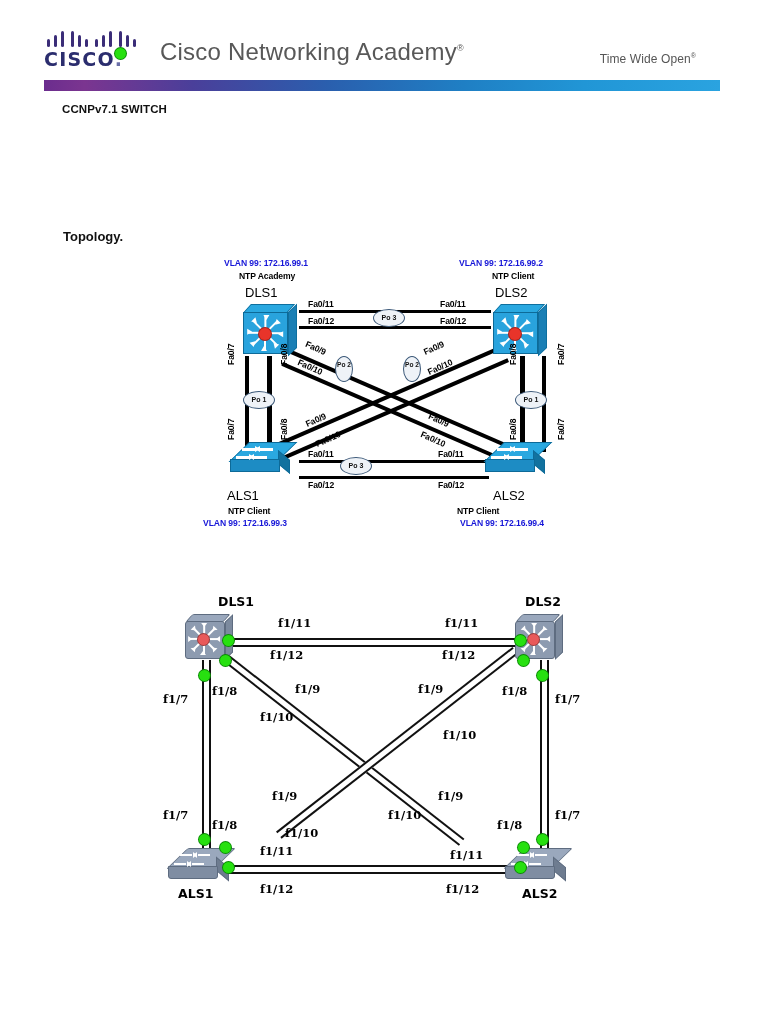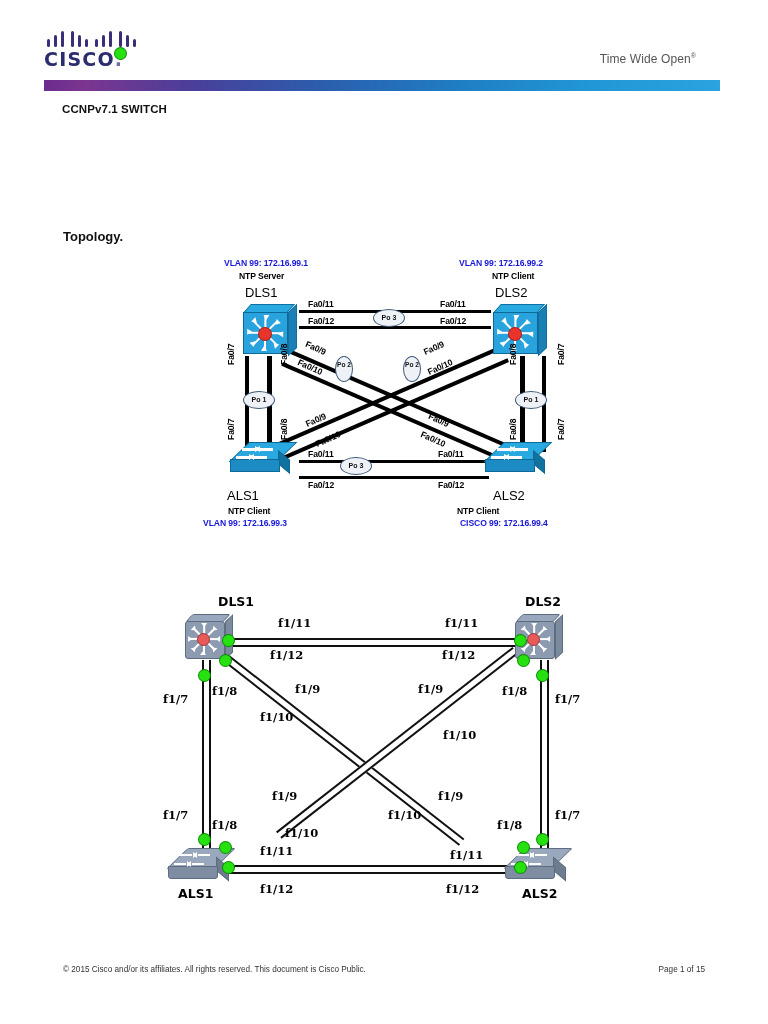--- a/index.html
+++ b/index.html
@@ -140,20 +140,21 @@
           <i style="left:38px;height:8px"></i>
         <i style="left:48px;height:8px"></i>
           <i style="left:55px;height:12px"></i>
         <i style="left:62px;height:16px"></i>
           <i style="left:72px;height:16px"></i>
         <i style="left:79px;height:12px"></i>
           <i style="left:86px;height:8px"></i>
       </div>
       <div class="cisco-word"><span>CISCO</span><span class="dot">.</span></div>
     </div>
+    <div class="acad"><span>Cisco Networking Academy</span><sup>®</sup></div>
     <div class="mwo"><span>Time Wide Open</span><sup>®</sup></div>
     <div class="gradbar"></div>
   </div>
 
   <div class="course">CCNPv7.1 SWITCH</div>
 
   <div class="topo-label">Topology.</div>
 
   <div class="d1">
 
@@ -226,34 +227,34 @@
     </div>
 
     <div class="po" style="left:178px;top:57px;width:30px;height:16px;line-height:16px;font-size:7px;">Po 3</div>
     <div class="po" style="left:145px;top:205px;width:30px;height:16px;line-height:16px;font-size:7px;">Po 3</div>
     <div class="po" style="left:48px;top:139px;width:30px;height:16px;line-height:16px;font-size:7px;">Po 1</div>
     <div class="po" style="left:320px;top:139px;width:30px;height:16px;line-height:16px;font-size:7px;">Po 1</div>
     <div class="po" style="left:140px;top:104px;width:18px;height:26px;font-size:6.6px;line-height:11px;padding-top:2px;box-sizing:border-box;">Po 2</div>
     <div class="po" style="left:208px;top:104px;width:18px;height:26px;font-size:6.6px;line-height:11px;padding-top:2px;box-sizing:border-box;">Po 2</div>
 
     <div class="vlan" style="left:29px;top:6px;">VLAN 99:  172.16.99.1</div>
-    <div class="lbl" style="left:44px;top:19px;">NTP Server</div>
+    <div class="lbl" style="left:44px;top:19px;">NTP Academy</div>
     <div class="dev" style="left:50px;top:33px;">DLS1</div>
 
     <div class="vlan" style="left:264px;top:6px;">VLAN 99:  172.16.99.2</div>
     <div class="lbl" style="left:297px;top:19px;">NTP Client</div>
     <div class="dev" style="left:300px;top:33px;">DLS2</div>
 
     <div class="dev" style="left:32px;top:236px;">ALS1</div>
     <div class="lbl" style="left:33px;top:254px;">NTP Client</div>
     <div class="vlan" style="left:8px;top:266px;">VLAN 99:  172.16.99.3</div>
 
     <div class="dev" style="left:298px;top:236px;">ALS2</div>
     <div class="lbl" style="left:262px;top:254px;">NTP Client</div>
-    <div class="vlan" style="left:265px;top:266px;">CISCO 99:  172.16.99.4</div>
+    <div class="vlan" style="left:265px;top:266px;">VLAN 99:  172.16.99.4</div>
 
     <div class="lbl" style="left:113px;top:47px;">Fa0/11</div>
     <div class="lbl" style="left:113px;top:64px;">Fa0/12</div>
     <div class="lbl" style="left:245px;top:47px;">Fa0/11</div>
     <div class="lbl" style="left:245px;top:64px;">Fa0/12</div>
 
     <div class="lbl" style="left:113px;top:197px;">Fa0/11</div>
     <div class="lbl" style="left:113px;top:228px;">Fa0/12</div>
     <div class="lbl" style="left:243px;top:197px;">Fa0/11</div>
     <div class="lbl" style="left:243px;top:228px;">Fa0/12</div>
@@ -383,18 +384,14 @@
     <div class="lbl" style="left:145px;top:96px;">f1/9</div>
     <div class="lbl" style="left:110px;top:124px;">f1/10</div>
     <div class="lbl" style="left:268px;top:96px;">f1/9</div>
     <div class="lbl" style="left:293px;top:142px;">f1/10</div>
     <div class="lbl" style="left:122px;top:203px;">f1/9</div>
     <div class="lbl" style="left:135px;top:240px;">f1/10</div>
     <div class="lbl" style="left:288px;top:203px;">f1/9</div>
     <div class="lbl" style="left:238px;top:222px;">f1/10</div>
   </div>
 
-  <div class="foot">
-    <div class="cp">© 2015 Cisco and/or its affiliates. All rights reserved. This document is Cisco Public.</div>
-    <div class="pg">Page 1 of 15</div>
-  </div>
 
 </div>
 
 </body></html>

